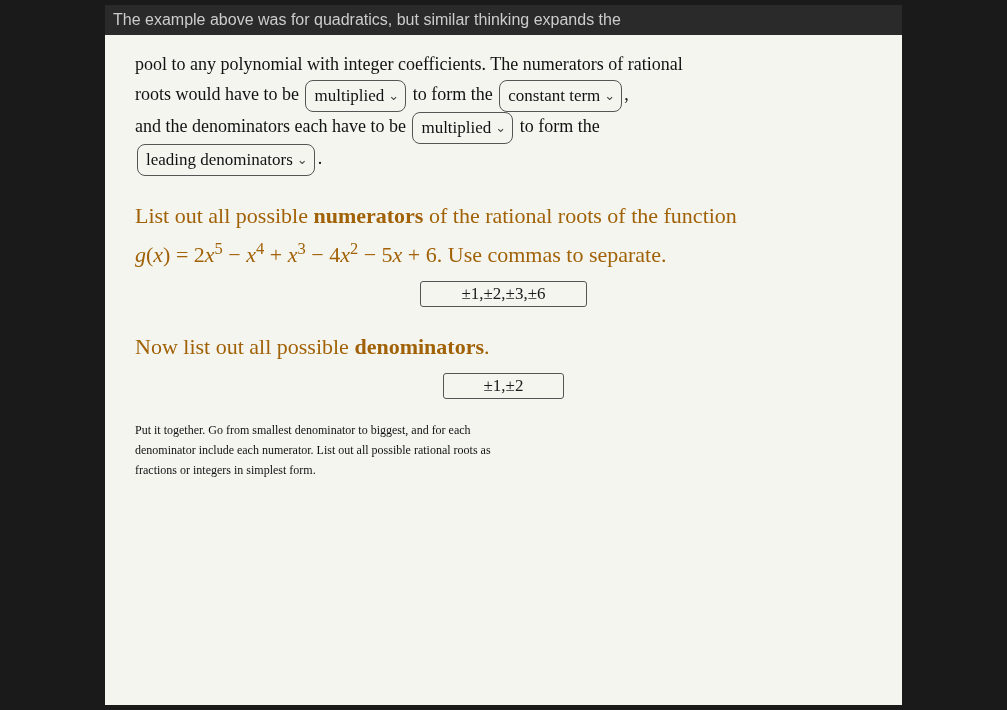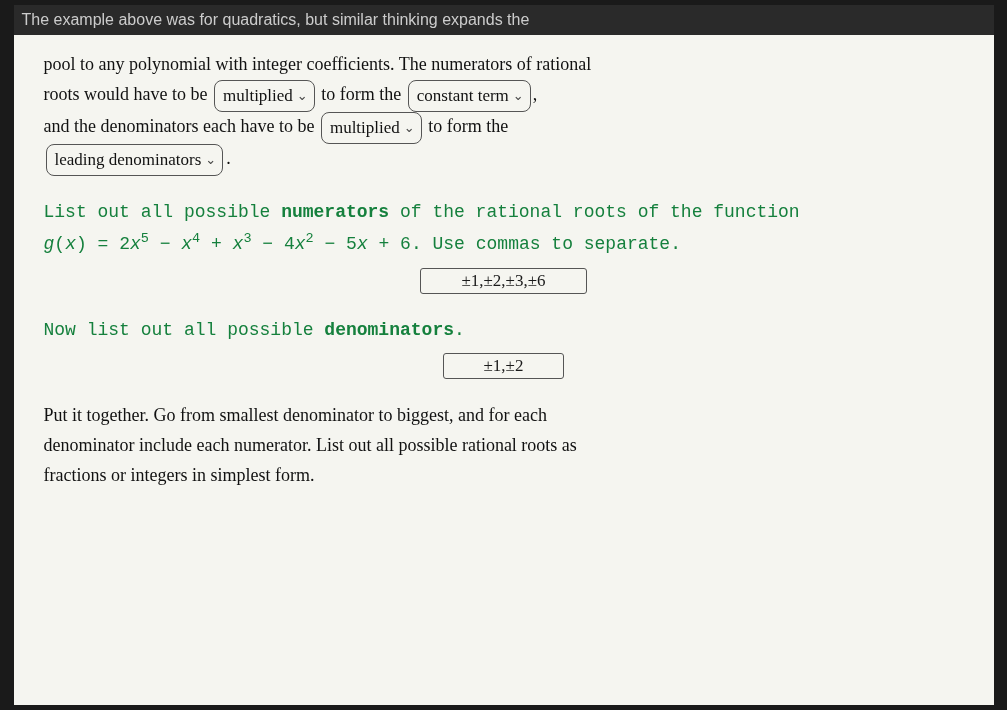--- a/index.html
+++ b/index.html
@@ -15,21 +15,21 @@
       color: #1a1a1a;
       width: 1007px;
       min-height: 710px;
       display: flex;
       align-items: flex-start;
       justify-content: center;
     }
 
     .page-container {
       background-color: #f5f5f0;
-      width: 980px;
+      width: 797px;
       min-height: 700px;
       margin: 5px auto;
       padding: 20px 30px 30px 30px;
       position: relative;
     }
 
     .top-bar {
       background-color: #2a2a2a;
       color: #ccc;
       font-size: 16px;
@@ -65,23 +65,22 @@
       font-size: 13px;
       color: #444;
     }
 
     .section-gap {
       margin-top: 22px;
     }
 
     .math-line {
       line-height: 1.65;
-      color: #15803d;
-      font-size: 18px;
-      font-family: Liberation Mono, monospace;
+      color: #a16207;
+      font-size: 22px;
     }
 
     .answer-box {
       display: block;
       width: fit-content;
       margin: 8px auto;
       border: 1.5px solid #555;
       border-radius: 3px;
       padding: 2px 40px;
       font-size: 17px;
@@ -95,21 +94,21 @@
     }
 
     sup {
       font-size: 0.75em;
       vertical-align: super;
     }
 
     .bottom-paragraph {
       margin-top: 22px;
       line-height: 1.65;
-      font-size: 18px;
+      font-size: 12px;
       color: #111;
     }
 
     .period {
       margin-left: 1px;
     }
   </style>
 </head>
 <body>
 

